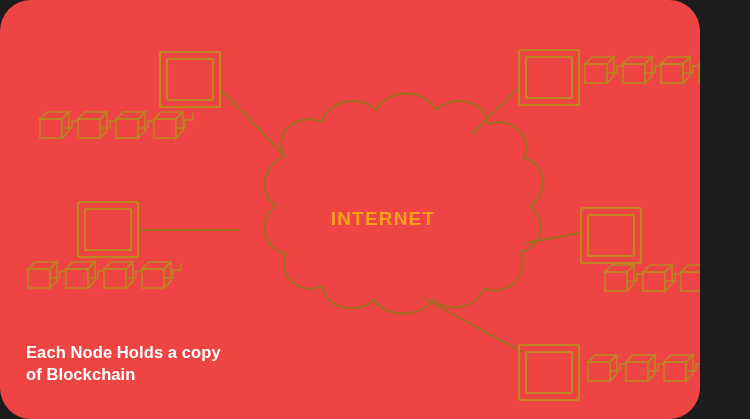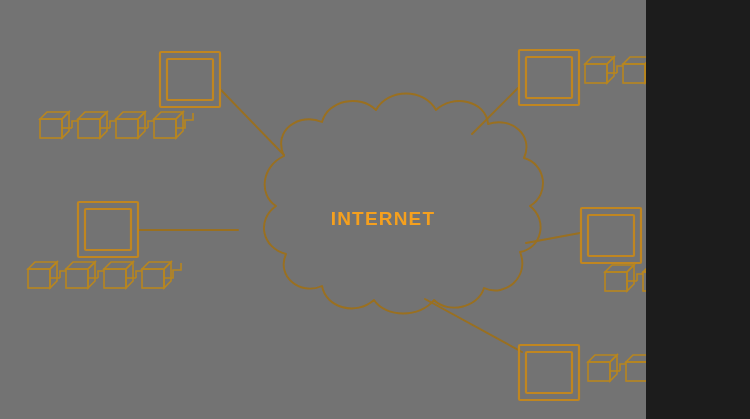--- a/index.html
+++ b/index.html
@@ -2,25 +2,26 @@
 <html><head>
 <meta charset="utf-8">
 <style>
   html, body {
     margin: 0;
     padding: 0;
     background: #1c1c1c;
   }
   #stage {
     position: relative;
-    width: 646px;
+    width: 700px;
     height: 419px;
-    background: #737373;
+    background: #ef4444;
     overflow: hidden;
     font-family: "Liberation Sans", sans-serif;
+    border-radius: 31px;
   }
   #diagram-svg {
     position: absolute;
     left: 0;
     top: 0;
     width: 750px;
     height: 419px;
     display: block;
   }
   .caption {
@@ -260,14 +261,16 @@
             <use href="#block-cube"></use>
           </g>
         <g transform="translate(136,0)">
             <use href="#block-tail"></use>
           </g>
       </g>
     </g>
 
   </svg>
 
+  <div class="caption">Each Node Holds a copy
+of Blockchain</div>
 
 </div>
 
 </body></html>

